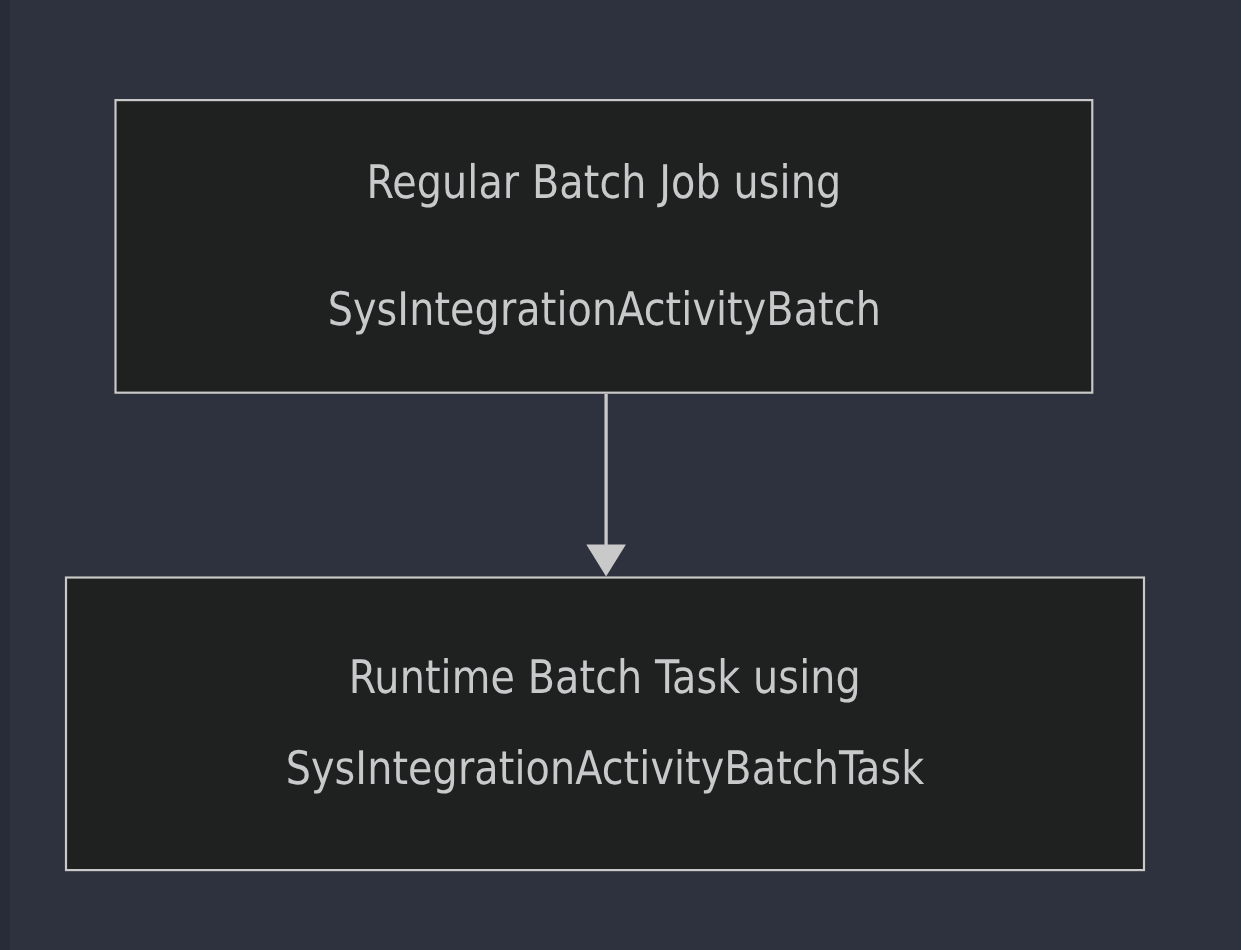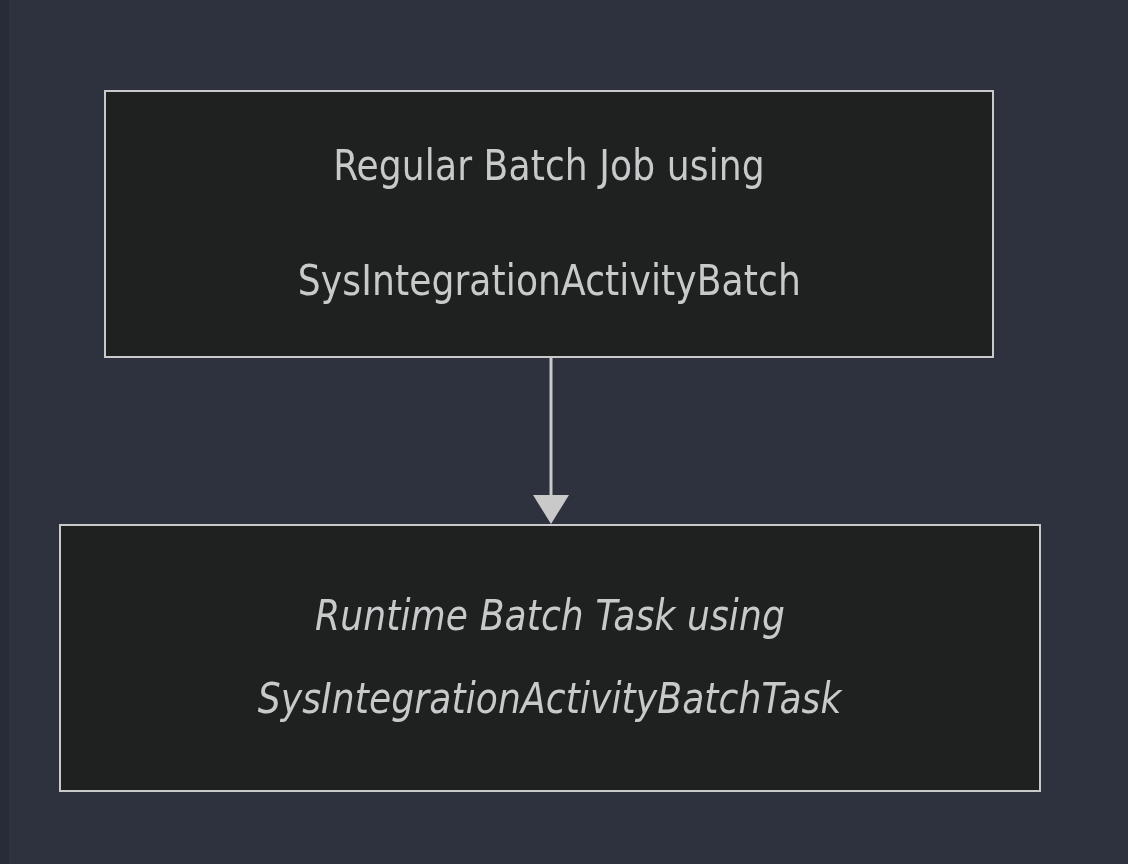--- a/index.html
+++ b/index.html
@@ -60,21 +60,20 @@
     width: 890px;
     height: 268px;
     gap: 32px;
   }
 
   #node-bottom {
     left: 59px;
     top: 524px;
     width: 982px;
     height: 268px;
-    font-style: italic;
   }
 
   #edge-layer {
     position: absolute;
     left: 0;
     top: 0;
     width: 1128px;
     height: 864px;
     pointer-events: none;
   }

